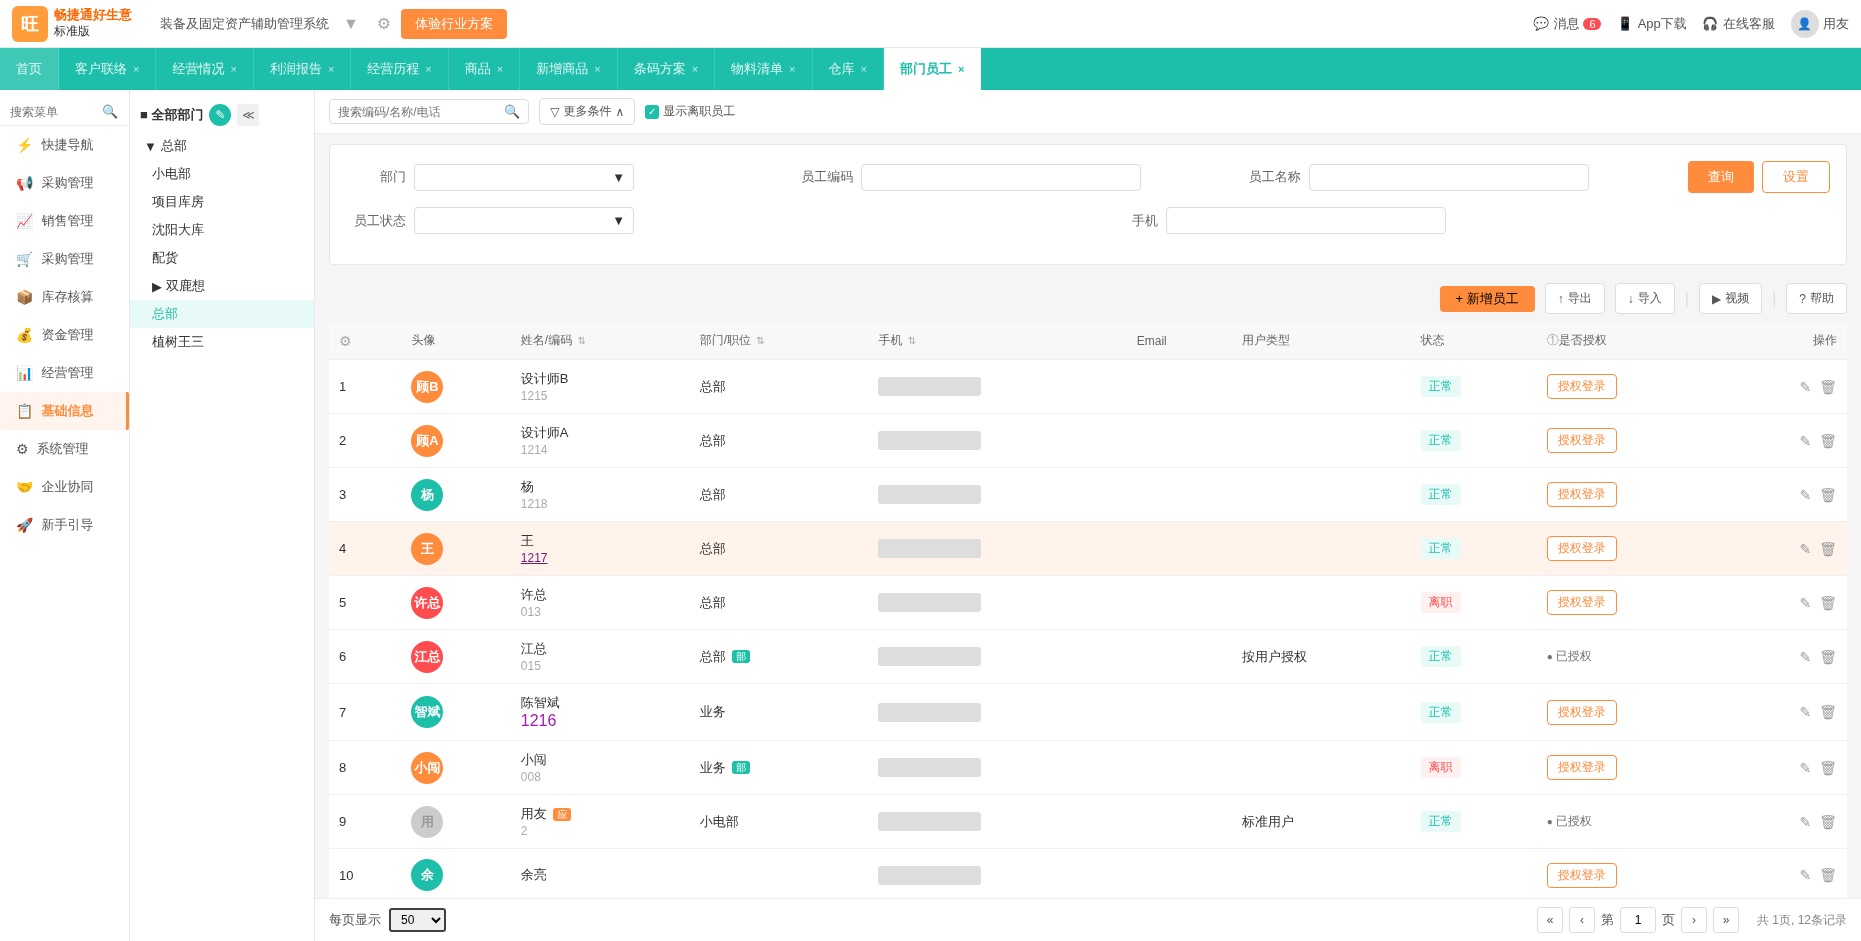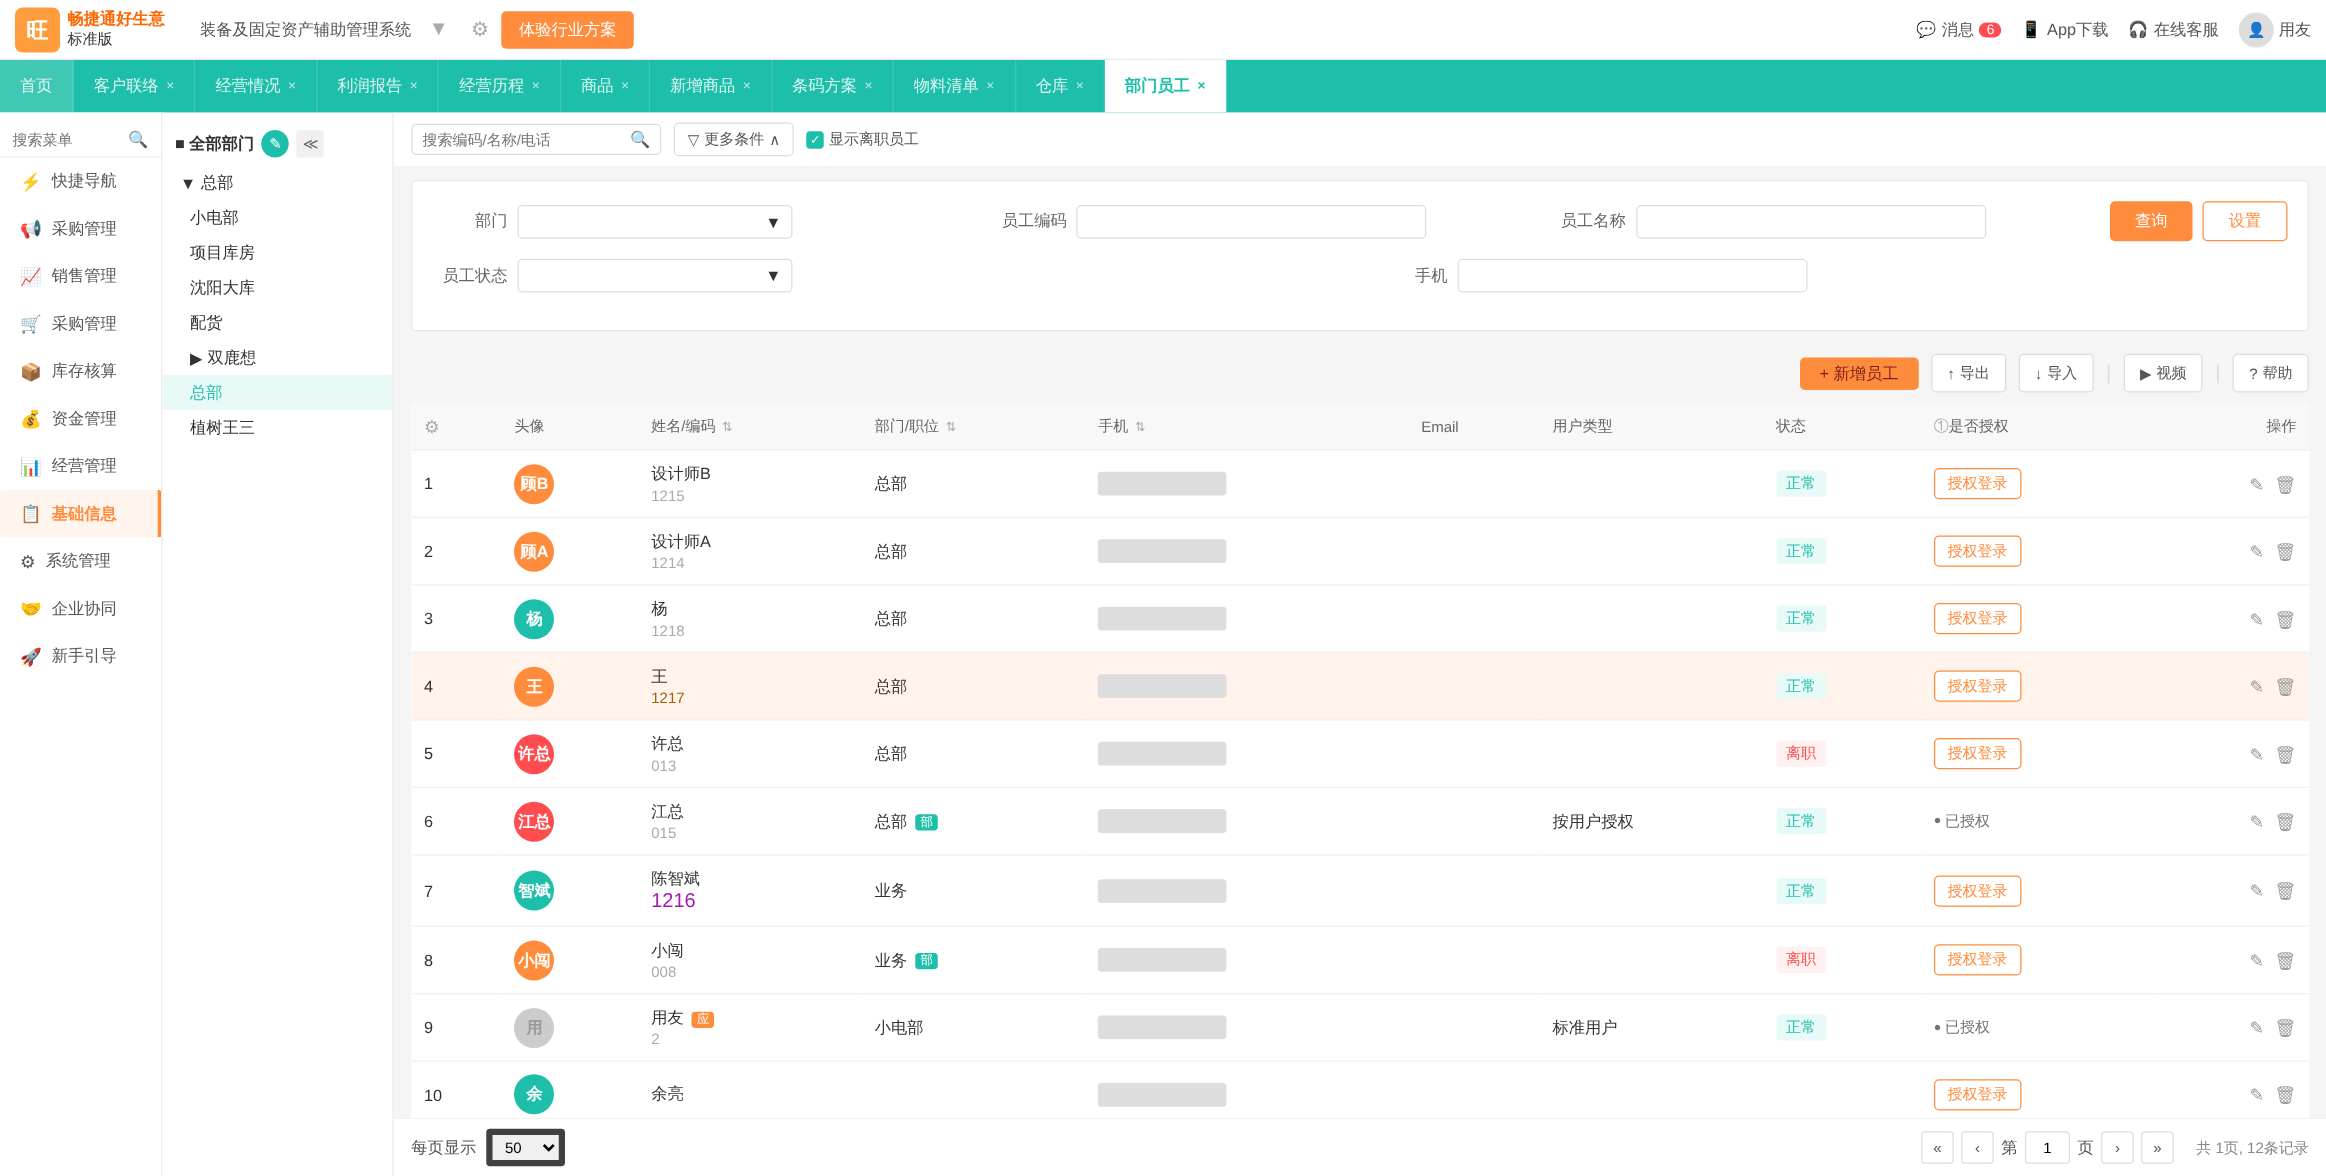--- a/index.html
+++ b/index.html
@@ -65,21 +65,21 @@
     .filter-field { display: flex; align-items: center; gap: 8px; flex: 1; }
     .filter-field label { color: #666; font-size: 13px; min-width: 60px; text-align: right; }
     .filter-select { border: 1px solid #ddd; border-radius: 4px; padding: 5px 8px; font-size: 13px; width: 220px; display: flex; align-items: center; justify-content: space-between; cursor: pointer; background: #fff; color: #333; }
     .filter-input { border: 1px solid #ddd; border-radius: 4px; padding: 5px 8px; font-size: 13px; width: 280px; outline: none; }
     .filter-form-btns { display: flex; gap: 8px; margin-left: auto; }
     .btn-query { background: #ff8c3c; color: white; border: none; border-radius: 4px; padding: 6px 20px; cursor: pointer; font-size: 13px; }
     .btn-set { background: #fff; color: #ff8c3c; border: 1px solid #ff8c3c; border-radius: 4px; padding: 6px 20px; cursor: pointer; font-size: 13px; }
 
     
     .action-bar { padding: 8px 14px; display: flex; align-items: center; justify-content: flex-end; gap: 10px; background: #f5f5f5; }
-    .btn-add { background: #ff8c3c; color: #7f1d1d; border: none; border-radius: 4px; padding: 4px 16px; cursor: pointer; font-size: 13px; display: flex; align-items: center; gap: 4px; }
+    .btn-add { background: #ff8c3c; color: #000000; border: none; border-radius: 4px; padding: 4px 16px; cursor: pointer; font-size: 13px; display: flex; align-items: center; gap: 4px; }
     .btn-outline { background: #fff; color: #555; border: 1px solid #ddd; border-radius: 4px; padding: 6px 12px; cursor: pointer; font-size: 12px; display: flex; align-items: center; gap: 4px; }
     .separator { color: #ddd; font-size: 16px; }
 
     
     .table-wrap { flex: 1; overflow-y: auto; padding: 0 14px; }
     table { width: 100%; border-collapse: collapse; background: #fff; border-radius: 4px; overflow: hidden; }
     thead tr { background: #f8f8f8; border-bottom: 1px solid #eee; }
     thead th { padding: 10px 10px; text-align: left; font-size: 12px; color: #666; font-weight: normal; white-space: nowrap; }
     tbody tr { border-bottom: 1px solid #f0f0f0; }
     tbody tr.highlighted { background: #fff3eb; }
@@ -92,21 +92,21 @@
     .auth-granted { color: #737373; font-size: 12px; display: flex; align-items: center; gap: 3px; }
     .auth-granted::before { content: '●'; font-size: 10px; }
     .row-actions { display: flex; gap: 8px; justify-content: flex-end; }
     .row-action { color: #999; cursor: pointer; font-size: 14px; }
     .blurred { background: #ccc; border-radius: 3px; color: transparent; user-select: none; }
     .dept-tag { background: #1ebfaa; color: white; border-radius: 3px; font-size: 10px; padding: 1px 4px; margin-left: 3px; vertical-align: middle; }
     .user-badge { background: #ff8c3c; color: white; border-radius: 3px; font-size: 10px; padding: 1px 4px; margin-left: 3px; vertical-align: middle; }
 
     
     .table-footer { padding: 8px 14px; background: #fff; border-top: 1px solid #eee; display: flex; align-items: center; gap: 8px; font-size: 13px; color: #555; }
-    .per-page-select { border: 5px solid #404040; border-radius: 3px; padding: 2px 6px; font-size: 12px; }
+    .per-page-select { border: 2px solid #404040; border-radius: 3px; padding: 2px 6px; font-size: 12px; }
     .page-nav { display: flex; align-items: center; gap: 6px; margin-left: auto; }
     .page-btn { width: 26px; height: 26px; border: 1px solid #ddd; border-radius: 3px; background: #fff; cursor: pointer; display: flex; align-items: center; justify-content: center; font-size: 12px; color: #555; }
     .page-input { width: 36px; height: 26px; border: 1px solid #ddd; border-radius: 3px; text-align: center; font-size: 12px; }
     .total-info { margin-left: 10px; color: #888; font-size: 12px; }
 
     .sort-arrow { color: #aaa; font-size: 10px; margin-left: 2px; }
     .col-settings { color: #aaa; cursor: pointer; font-size: 14px; }
     .info-icon { color: #aaa; font-size: 12px; }
   </style>
 </head>
@@ -397,21 +397,21 @@
                     <span class="row-action">✎</span>
                     <span class="row-action">🗑</span>
                   </div>
                 </td>
               </tr>
               <tr class="highlighted">
                 <td>4</td>
                 <td>
                   <div class="avatar-sm" style="background: rgb(255, 140, 60);">王</div>
                 </td>
-                <td>王<br><span style="color:#a16207;font-size:12px;">1217</span></td>
+                <td>王<br><span style="color:#701a75;font-size:12px;text-decoration:underline;">1217</span></td>
                 <td>总部</td>
                 <td><span class="blurred" style="background:#ddd;color:transparent;border-radius:3px;padding:2px 20px;display:inline-block;">●●●●●●●●</span></td>
                 <td></td>
                 <td></td>
                 <td><span class="status-badge status-normal">正常</span></td>
                 <td><button class="btn-auth">授权登录</button></td>
                 <td>
                   <div class="row-actions">
                     <span class="row-action">✎</span>
                     <span class="row-action">🗑</span>

